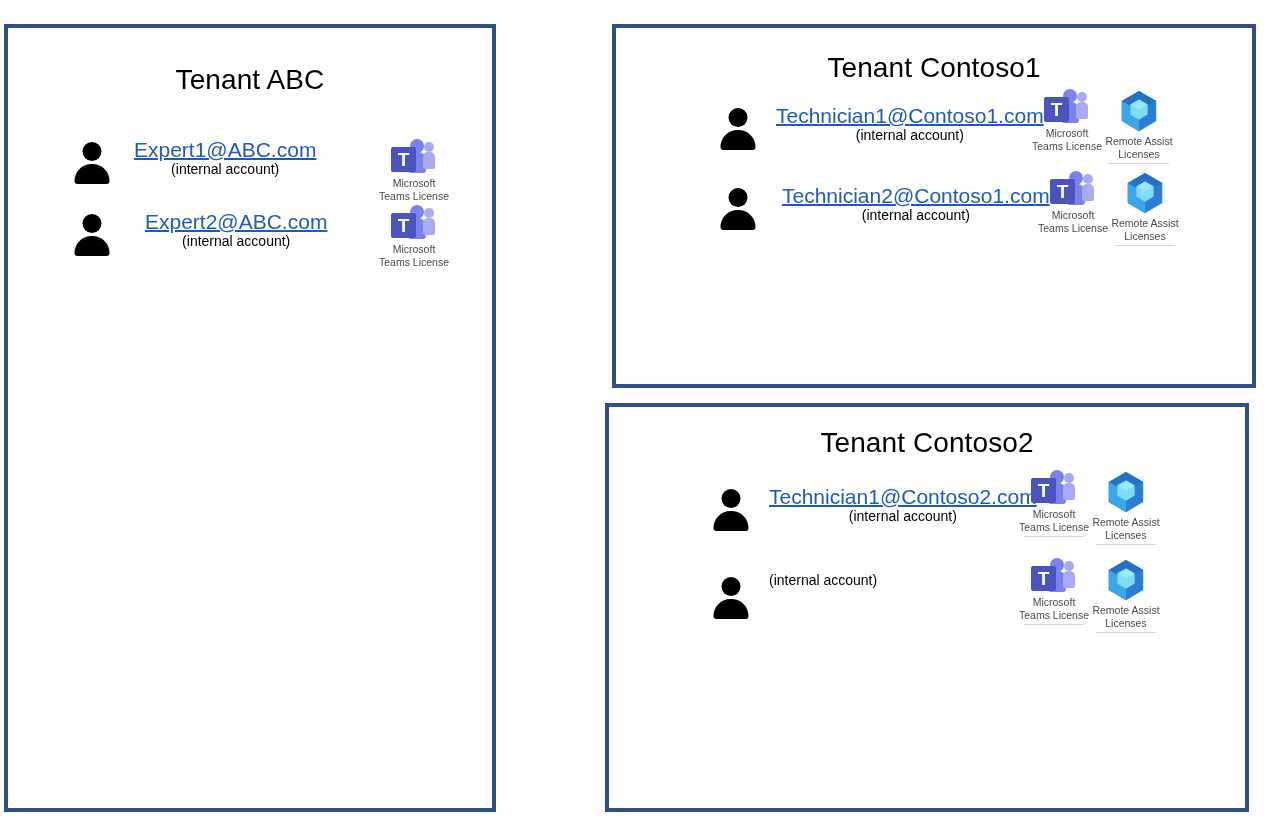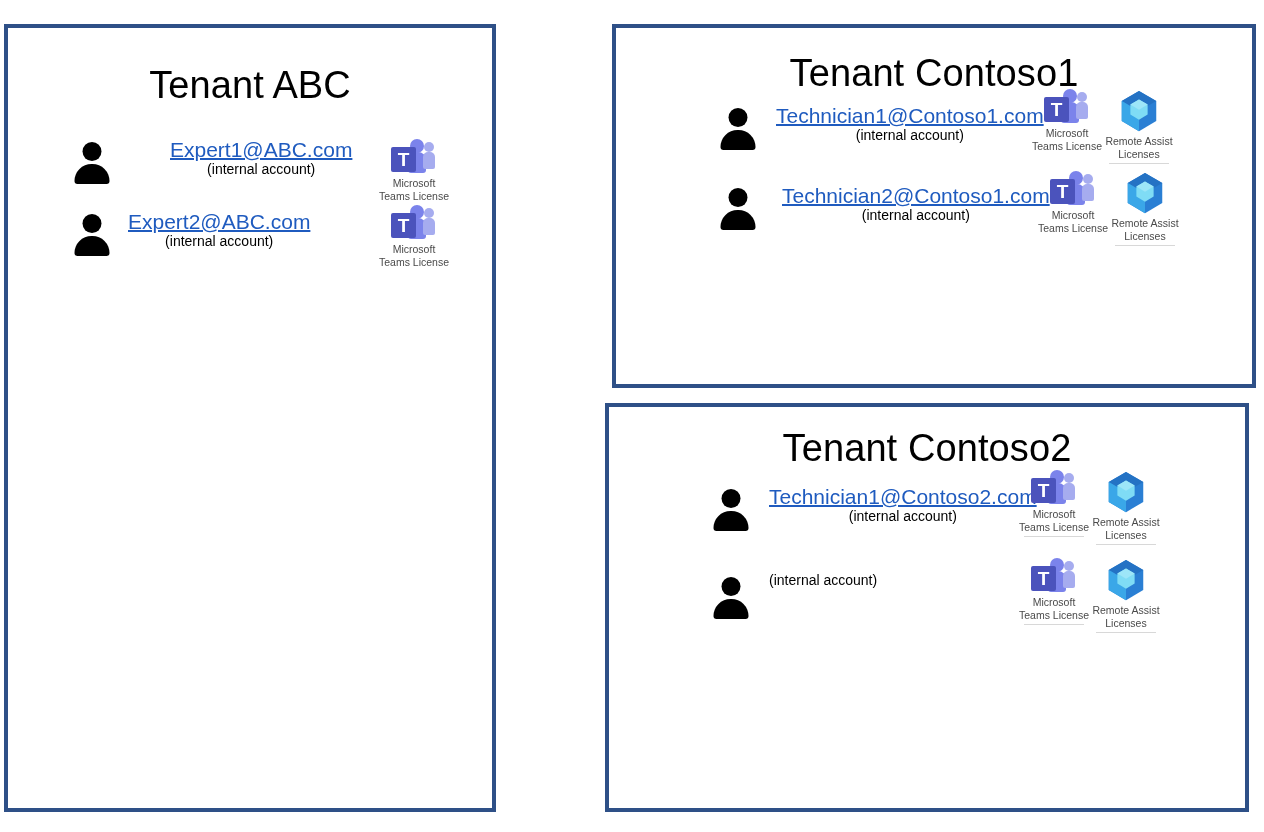--- a/index.html
+++ b/index.html
@@ -21,21 +21,21 @@
     background: #ffffff;
     border: 4px solid #2E5087;
     box-sizing: border-box;
   }
   #panel-abc      { left: 4px;   top: 24px;  width: 492px; height: 788px; }
   #panel-contoso1 { left: 612px; top: 24px;  width: 644px; height: 364px; }
   #panel-contoso2 { left: 605px; top: 403px; width: 644px; height: 409px; }
 
   .panel-title {
     text-align: center;
-    font-size: 38px;
+    font-size: 28px;
     color: #000000;
     font-weight: 400;
     letter-spacing: 0.1px;
     white-space: nowrap;
   }
   #panel-abc .panel-title      { margin-top: 36px; }
   #panel-contoso1 .panel-title { margin-top: 24px; }
   #panel-contoso2 .panel-title { margin-top: 20px; }
 
   .account-row {
@@ -192,21 +192,21 @@
   #contoso2-rows { position: absolute; left: 0;  top: 0; width: 100%; height: 100%; }
 </style>
 </head>
 <body>
 
 <div class="panel" id="panel-abc">
   <div class="panel-title">Tenant ABC</div>
 
   <div id="abc-rows">
 
-    <div class="account-row" style="left:64px; top:110px;gap:36px;">
+    <div class="account-row" style="left:64px; top:110px;">
       <div class="person-icon">
         <div class="head"></div>
         <div class="body"></div>
       </div>
       <div class="account-text" style="margin-left:22px;">
         <a class="account-email" href="#">Expert1@ABC.com</a>
         <span class="account-sub">(internal account)</span>
       </div>
     </div>
     <div class="licenses" style="left:370px; top:110px;">
@@ -221,21 +221,21 @@
         </div>
         <div class="license-label">Microsoft Teams License</div>
       </div>
     </div>
 
     <div class="account-row" style="left:64px; top:182px;">
       <div class="person-icon">
         <div class="head"></div>
         <div class="body"></div>
       </div>
-      <div class="account-text" style="margin-left:16px;">
+      <div class="account-text" style="margin-left:33px;">
         <a class="account-email" href="#">Expert2@ABC.com</a>
         <span class="account-sub">(internal account)</span>
       </div>
     </div>
     <div class="licenses" style="left:370px; top:176px;">
       <div class="license">
         <div class="teams-icon">
           <div class="p-big-head"></div>
             <div class="p-big-body"></div>
           <div class="p-small-head"></div>

